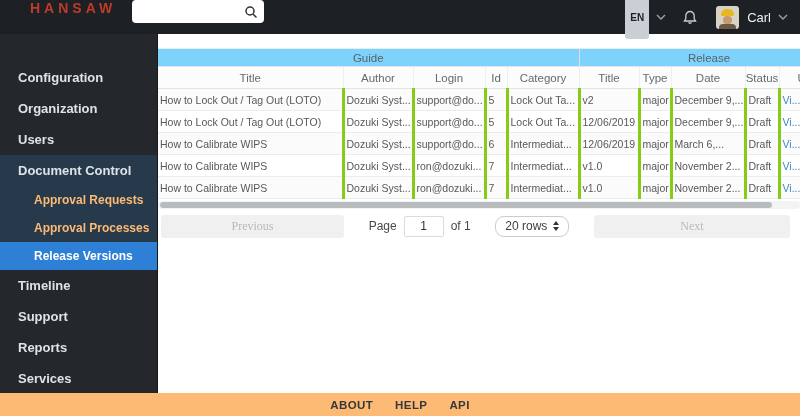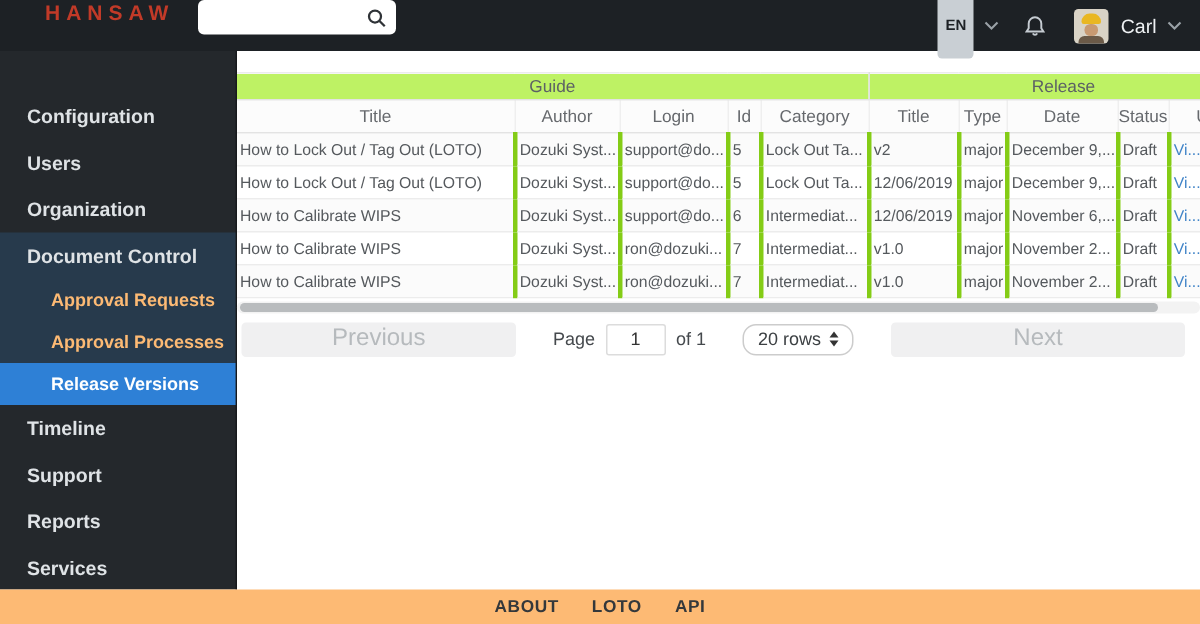--- a/index.html
+++ b/index.html
@@ -41,42 +41,42 @@
   .side-sub { height:28px; line-height:28px; padding-left:34px; color:#fdba74;
               font-size:12px; font-weight:bold; cursor:pointer; white-space:nowrap; }
   .side-sub.selected { background:#2e80d6; color:#fff; }
 
   
   .content { position:absolute; top:34px; left:158px; width:642px; }
   .table-wrap { margin-top:14px; width:642px; overflow:hidden; }
   table { border-collapse:collapse; table-layout:fixed; width:682px;
           font-size:10.5px; }
   th, td { overflow:hidden; white-space:nowrap; }
-  .th-group { background:#bef264; height:18px; font-weight:normal; color:#5c6165;
+  .th-group { background:#7dd3fc; height:18px; font-weight:normal; color:#5c6165;
               font-size:11.5px; text-align:center; border-bottom:1px solid #e3e3e3;
               border-right:1px solid #e0e0e0; border-top:1px solid #ececec; }
   .th-col { background:#fcfcfc; height:22px; color:#66696d; font-weight:normal;
             font-size:11.5px; text-align:center; border-bottom:1px solid #e3e3e3;
             border-right:1px solid #efefef; }
   td { height:22px; border-bottom:1px solid #ececec; border-right:3px solid #84cc16;
        color:#55595d; padding:0 3px 0 2px; }
   tbody tr:nth-child(odd) { background:#fbfbfb; }
   .cell-link { color:#4285c8; cursor:pointer; }
 
   
   .hscroll { position:relative; width:642px; height:8px; margin-top:2px;
              background:#f3f3f3; border-radius:4px; }
   .hscroll .thumb { position:absolute; left:2px; top:1px; height:6px; width:612px;
                     background:#b9bcbe; border-radius:3px; }
 
   
   .pagination { display:flex; align-items:center; margin-top:4px; width:642px;
                 height:26px; font-size:12px; color:#45494d; }
   .pg-btn { height:23px; background:#f0f0f1; border:none; border-radius:3px;
-            color:#b6babd; font-size:16px; font-family:Liberation Sans, sans-serif; }
+            color:#b6babd; font-size:12px; font-family:Liberation Serif, serif; }
   .pg-prev { margin-left:3px; width:183px; }
   .pg-next { margin-right:10px; width:196px; }
   .pg-spacer { flex:1; }
   .pg-center { display:flex; align-items:center; gap:7px; }
   .pg-input { width:40px; height:21px; border:1px solid #dcdcdc; border-radius:2px;
               text-align:center; font-size:12px; color:#333; font-family:inherit; }
   .pg-select { display:flex; align-items:center; gap:6px; border:1px solid #ccc;
                border-radius:9px; height:21px; padding:0 9px; background:#fff;
                font-size:12px; color:#3c4043; cursor:pointer; }
   .updown { display:flex; flex-direction:column; gap:2px; }
@@ -128,22 +128,22 @@
     <span class="chev">
       <svg width="10" height="8" viewBox="0 0 10 8">
           <polyline points="1,2 5,6 9,2" fill="none" stroke="#9aa1a7" stroke-width="1.4"></polyline>
         </svg>
     </span>
   </div>
 </div>
 
 <div class="sidebar">
     <div class="side-item">Configuration</div>
+    <div class="side-item">Organization</div>
     <div class="side-item">Users</div>
-    <div class="side-item">Organization</div>
     <div class="side-section">
       <div class="side-item">Document Control</div>
       <div class="side-sub">Approval Requests</div>
       <div class="side-sub">Approval Processes</div>
       <div class="side-sub selected">Release Versions</div>
     </div>
     <div class="side-item">Timeline</div>
     <div class="side-item">Support</div>
     <div class="side-item">Reports</div>
     <div class="side-item">Services</div>
@@ -208,21 +208,21 @@
             <td><span class="cell-link">Vi...</span></td>
           </tr>
           <tr>
             <td>How to Calibrate WIPS</td>
             <td>Dozuki Syst...</td>
             <td>support@do...</td>
             <td>6</td>
             <td>Intermediat...</td>
             <td>12/06/2019</td>
             <td>major</td>
-            <td>November 6,...</td>
+            <td>March 6,...</td>
             <td>Draft</td>
             <td><span class="cell-link">Vi...</span></td>
           </tr>
           <tr>
             <td>How to Calibrate WIPS</td>
             <td>Dozuki Syst...</td>
             <td>ron@dozuki...</td>
             <td>7</td>
             <td>Intermediat...</td>
             <td>v1.0</td>
@@ -265,15 +265,15 @@
           <span class="down"></span>
       </span>
     </div>
     <div class="pg-spacer"></div>
     <button class="pg-btn pg-next">Next</button>
   </div>
 </div>
 
 <div class="footer">
     <a>ABOUT</a>
-    <a>LOTO</a>
+    <a>HELP</a>
     <a>API</a>
   </div>
 
 </body></html>

